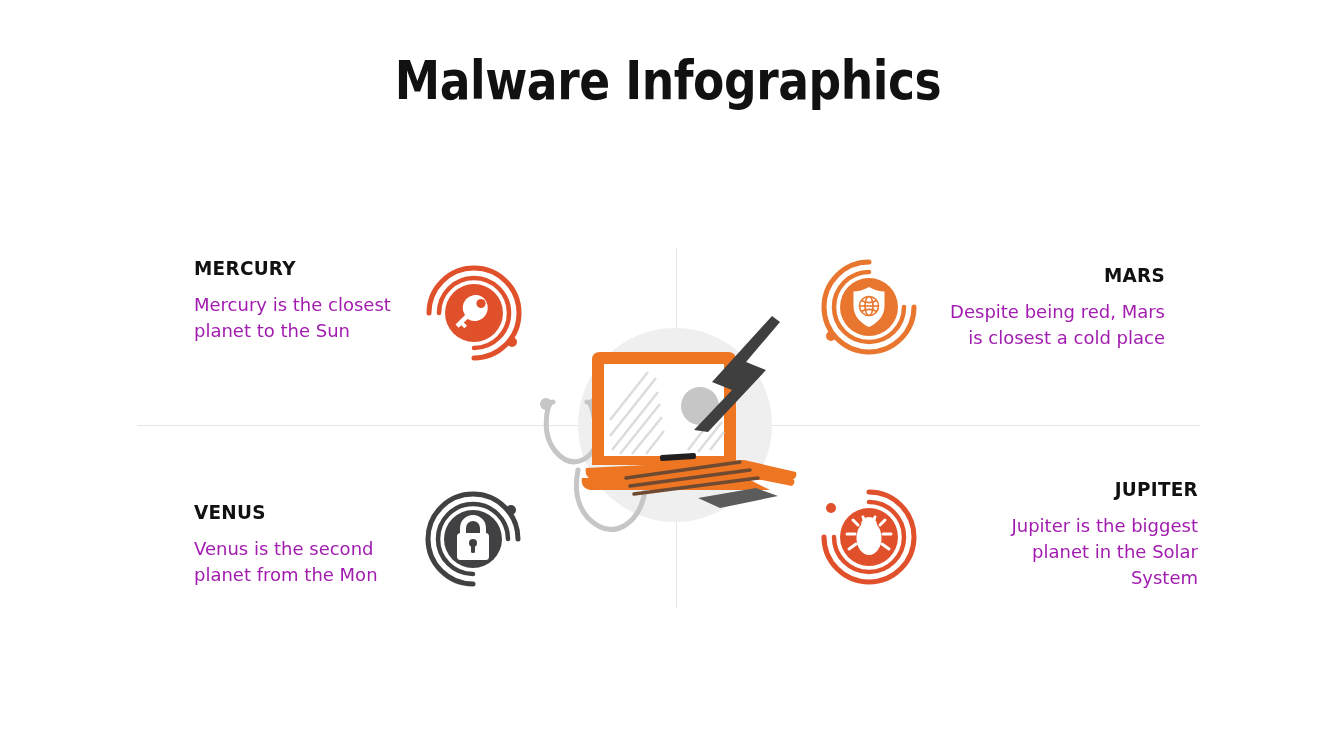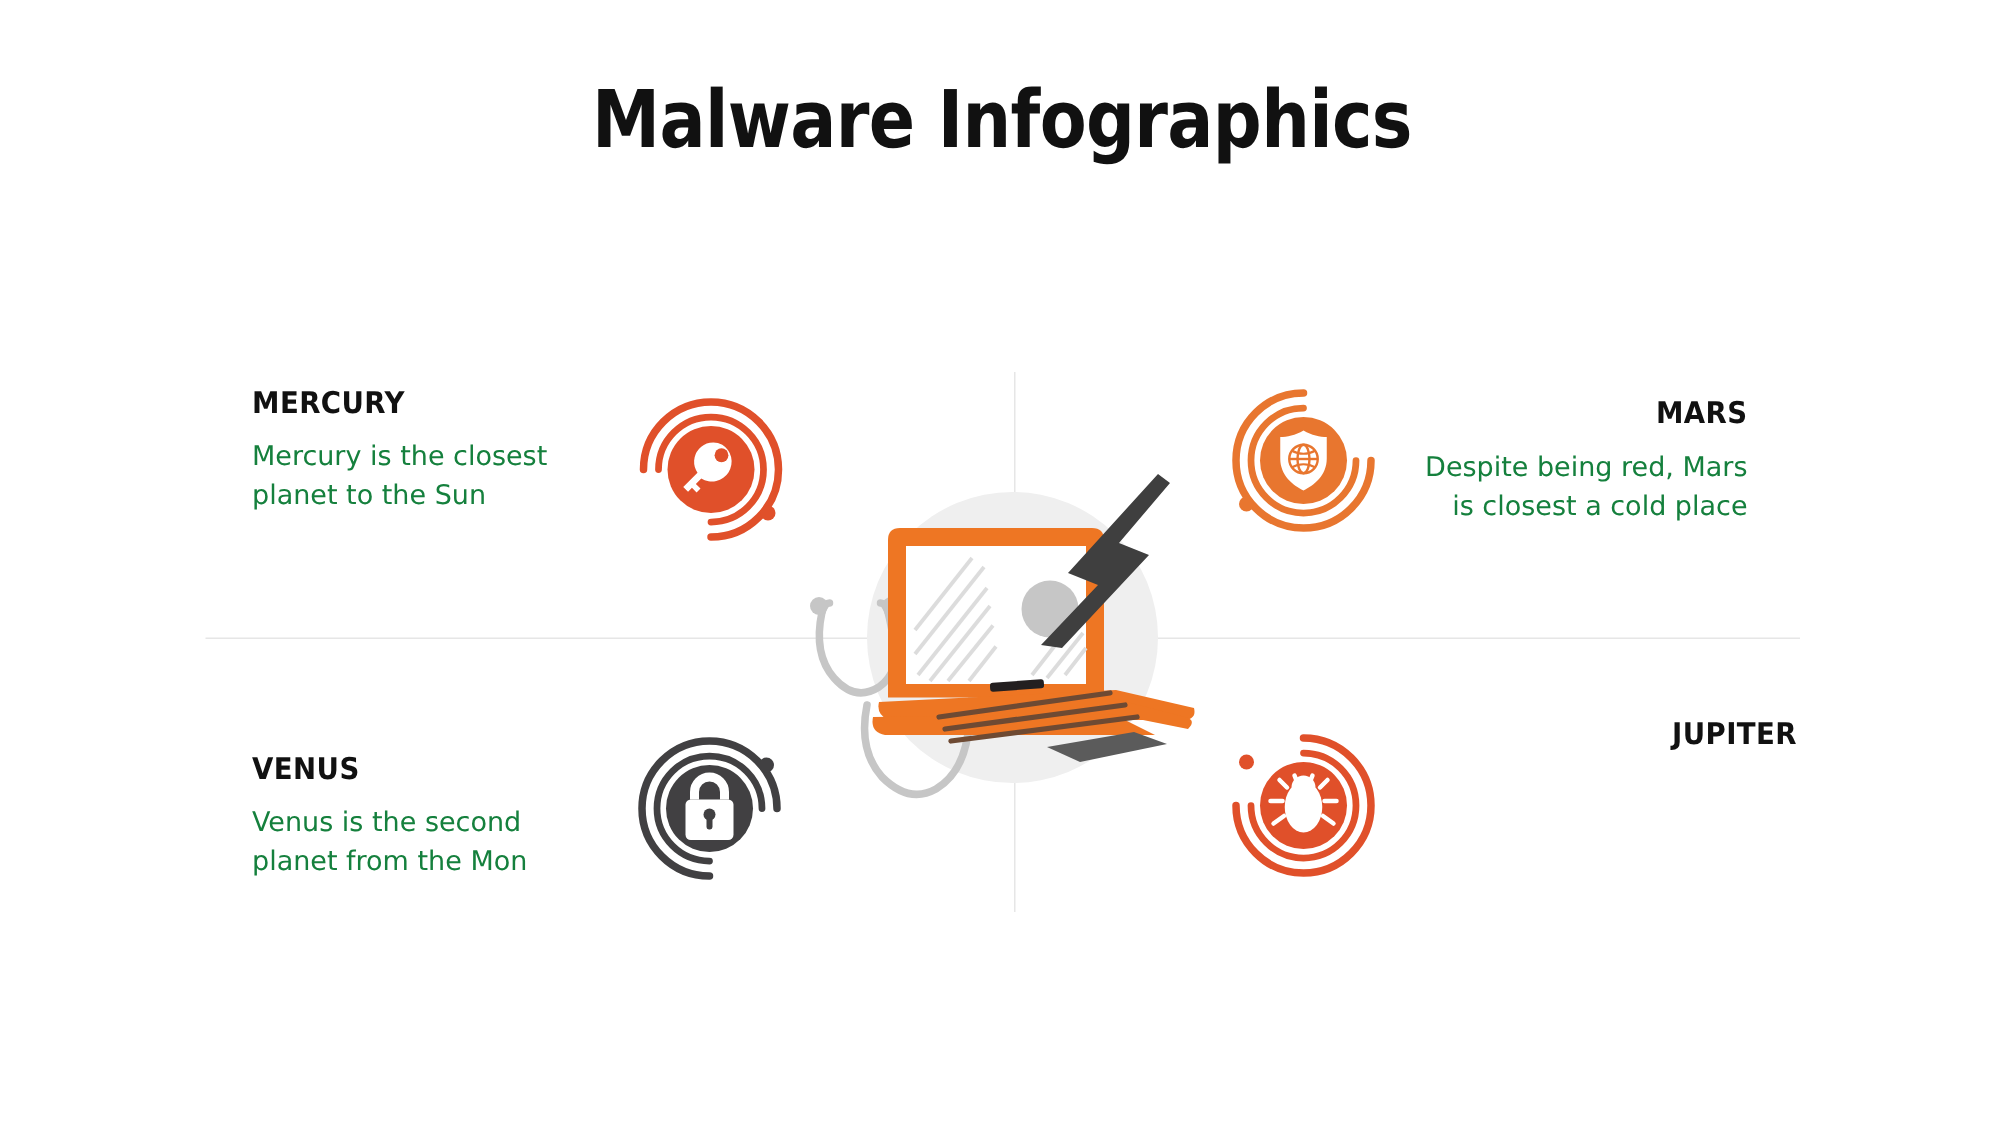--- a/index.html
+++ b/index.html
@@ -68,27 +68,27 @@
     font-size: 20px;
     letter-spacing: 0.3px;
     color: #111111;
     margin: 0 0 12px 0;
     transform: scaleX(0.92);
   }
   .block .body {
     font-family: "DejaVu Sans", sans-serif;
     font-size: 18px;
     line-height: 1.45;
-    color: #15803d;
+    color: #a21caf;
     margin: 0;
   }
   .block.left  .heading { transform-origin: left center; }
   .block.right .heading { transform-origin: right center; }
 
-  .block.left  { text-align: left; }
+  .block.left  { text-align: left; margin-left: 26px; }
   .block.right { text-align: right; }
 
   #block-mercury { left: 168px; top: 256px; }
   #block-venus   { left: 168px; top: 500px; }
   #block-mars    { left: 935px; top: 263px; width: 230px; }
   #block-jupiter { left: 968px; top: 477px; width: 230px; }
 
   
   .badge {
     position: absolute;
@@ -181,20 +181,21 @@
         <path d="M45 49 v-5 a10 10 0 0 1 20 0 v5" fill="none" stroke="#ffffff" stroke-width="6"></path>
         <rect x="39" y="49" width="32" height="27" rx="3.5" fill="#ffffff"></rect>
         <circle cx="55" cy="59" r="4" fill="#414042"></circle>
         <rect x="53" y="60" width="4" height="9" rx="1.6" fill="#414042"></rect>
       </g>
     </svg>
   </div>
 
   <div class="block right" id="block-jupiter">
     <p class="heading">JUPITER</p>
+    <p class="body">Jupiter is the biggest planet in the Solar System</p>
   </div>
 
   <div class="badge" id="badge-jupiter">
     <svg viewBox="0 0 110 110" xmlns="http://www.w3.org/2000/svg">
       <g>
         <path d="M55 10 a45 45 0 1 1 -45 45" fill="none" stroke="#e0502a" stroke-width="5" stroke-linecap="round"></path>
         <circle cx="17" cy="26" r="5" fill="#e0502a"></circle>
         <path d="M55 20 a35 35 0 1 1 -35 35" fill="none" stroke="#e0502a" stroke-width="4.5" stroke-linecap="round"></path>
         <circle cx="55" cy="55" r="29" fill="#e0502a"></circle>
         <g fill="none" stroke="#ffffff" stroke-width="3" stroke-linecap="round">

